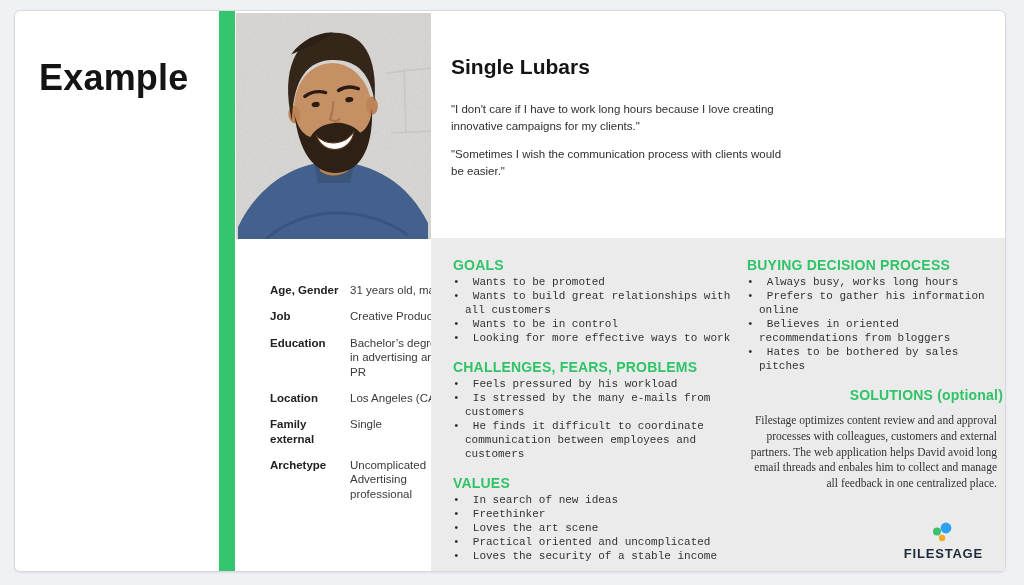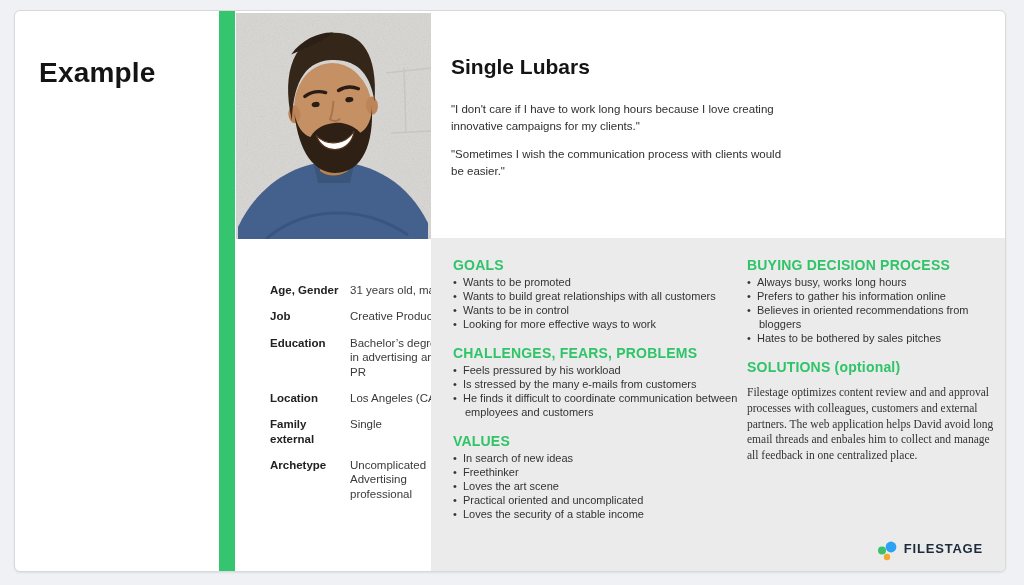--- a/index.html
+++ b/index.html
@@ -16,21 +16,21 @@
     width:992px; height:562px;
     background:#ffffff;
     border:1px solid #d7d9db;
     border-radius:6px;
     overflow:hidden;
     box-shadow:0 1px 2px rgba(0,0,0,0.08);
   }
   
   .slide-label {
     position:absolute; left:24px; top:46px;
-    font-size:28px; font-weight:bold; color:#141414;
+    font-size:36px; font-weight:bold; color:#141414;
     letter-spacing:0.2px;
   }
   
   .green-bar {
     position:absolute; left:204px; top:0;
     width:16px; height:100%;
     background:#36c56f;
   }
   
   .photo {
@@ -69,33 +69,33 @@
   }
   .col { position:absolute; }
   .col-1 { left:22px; top:19px; width:288px; }
   .col-2 { left:316px; top:19px; width:256px; }
   .section { margin-bottom:13px; }
   .section-title {
     font-size:14px; font-weight:bold; 
     color:#2fc468; letter-spacing:0.2px;
     margin-bottom:3px;
   }
-  .bullets { list-style:none; }
+  .bullets { list-style:none;font-family:Liberation Mono, monospace; }
   .bullets li {
     font-size:11px; color:#333; line-height:1.27;
     padding-left:12px; text-indent:-12px;
   }
   .bullets li::before { content:"•\00a0\00a0"; color:#333; }
   .solutions-text {
     font-size:11.5px; color:#333; line-height:1.38; width:250px;font-family:Liberation Serif, serif;
   }
   
   .logo {
     position:absolute; right:22px; bottom:10px;
-    display:flex; align-items:flex-start; gap:4px;
+    display:flex; align-items:center; gap:4px;flex-direction:column;
   }
   .logo-text {
     font-size:13px; font-weight:bold; color:#1c2a3a;
     letter-spacing:0.8px;
   }
 </style>
 </head>
 <body>
 
 <div class="slide">
@@ -217,21 +217,21 @@
     <div class="col col-2">
       <div class="section">
         <div class="section-title">BUYING DECISION PROCESS</div>
         <ul class="bullets">
           <li>Always busy, works long hours</li>
           <li>Prefers to gather his information online</li>
           <li>Believes in oriented recommendations from bloggers</li>
           <li>Hates to be bothered by sales pitches</li>
         </ul>
       </div>
-      <div class="section" style="margin-top:10px;">
+      <div class="section" style="margin-top:10px;text-align:right;">
         <div class="section-title" style="margin-bottom:10px;">SOLUTIONS (optional)</div>
         <div class="solutions-text">Filestage optimizes content review and and approval processes with colleagues, customers and external partners. The web application helps David avoid long email threads and enbales him to collect and manage all feedback in one centralized place.</div>
       </div>
     </div>
 
     <div class="logo">
       <svg width="23" height="20" viewBox="0 0 23 20">
         <circle cx="5" cy="9.5" r="4" fill="#3dc06c"></circle>
         <circle cx="14" cy="6" r="5.4" fill="#2da2f2"></circle>
         <circle cx="10" cy="16" r="3.2" fill="#f2a92e"></circle>

